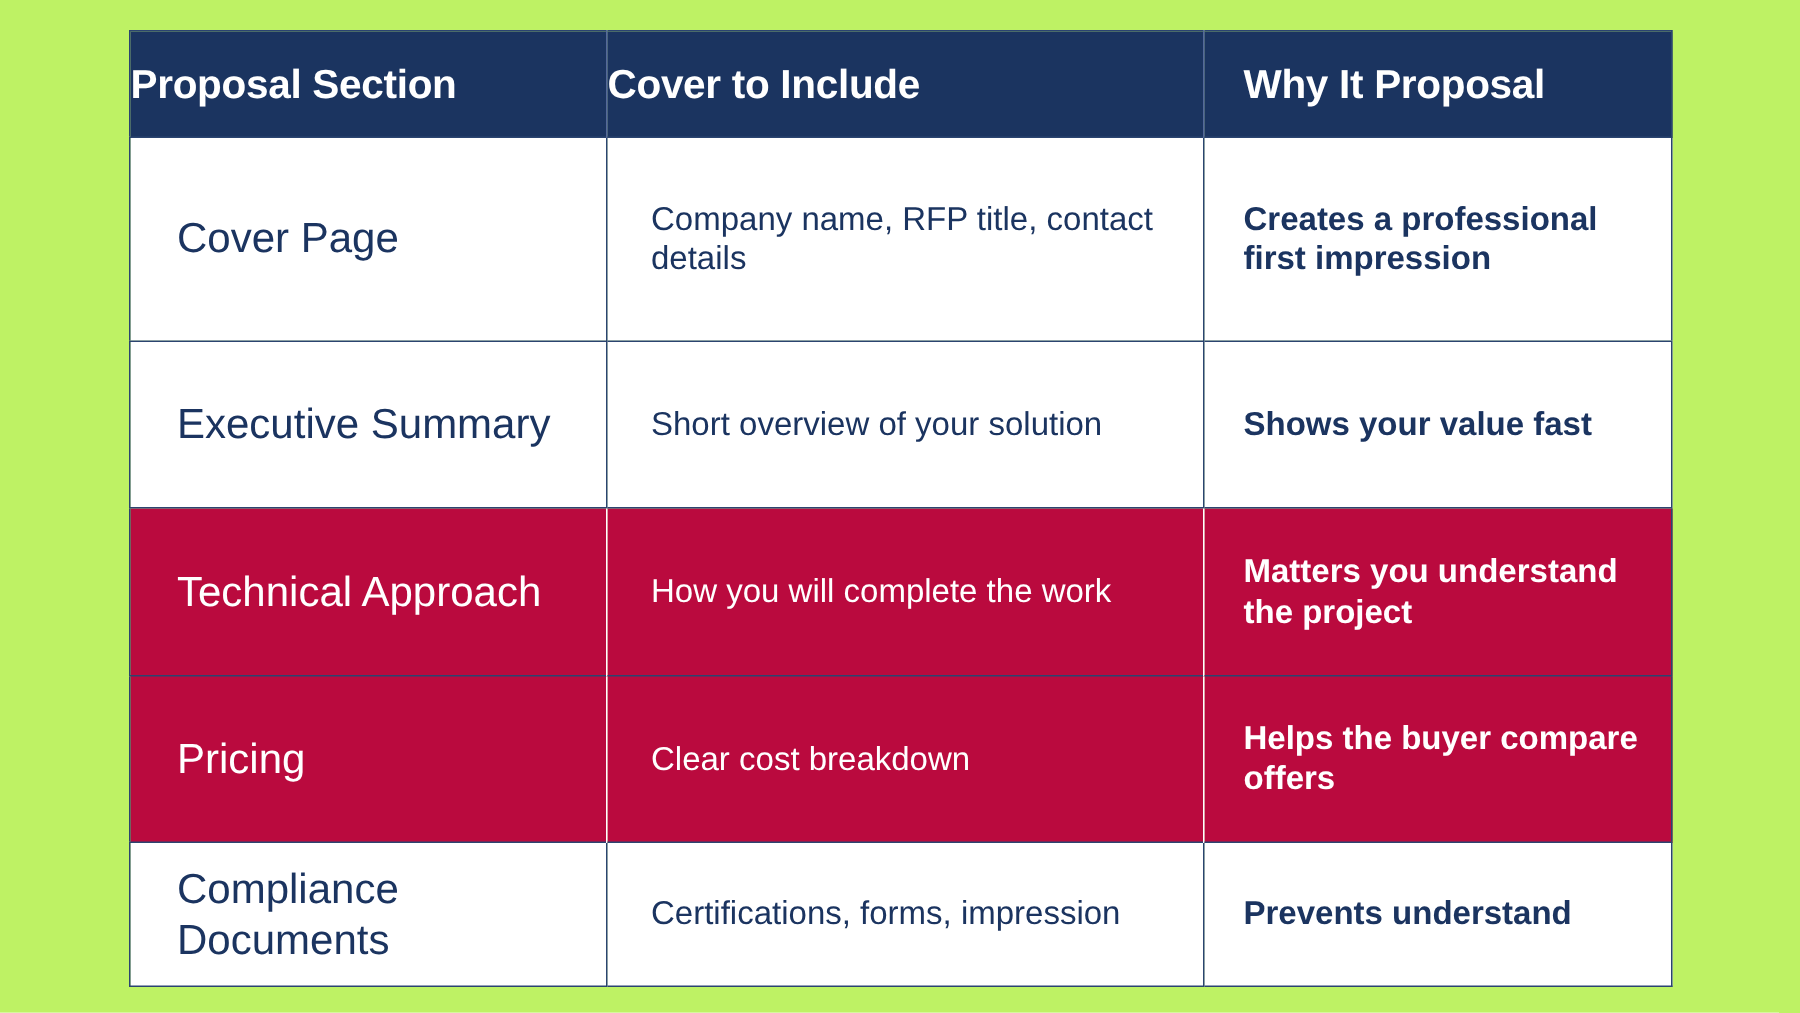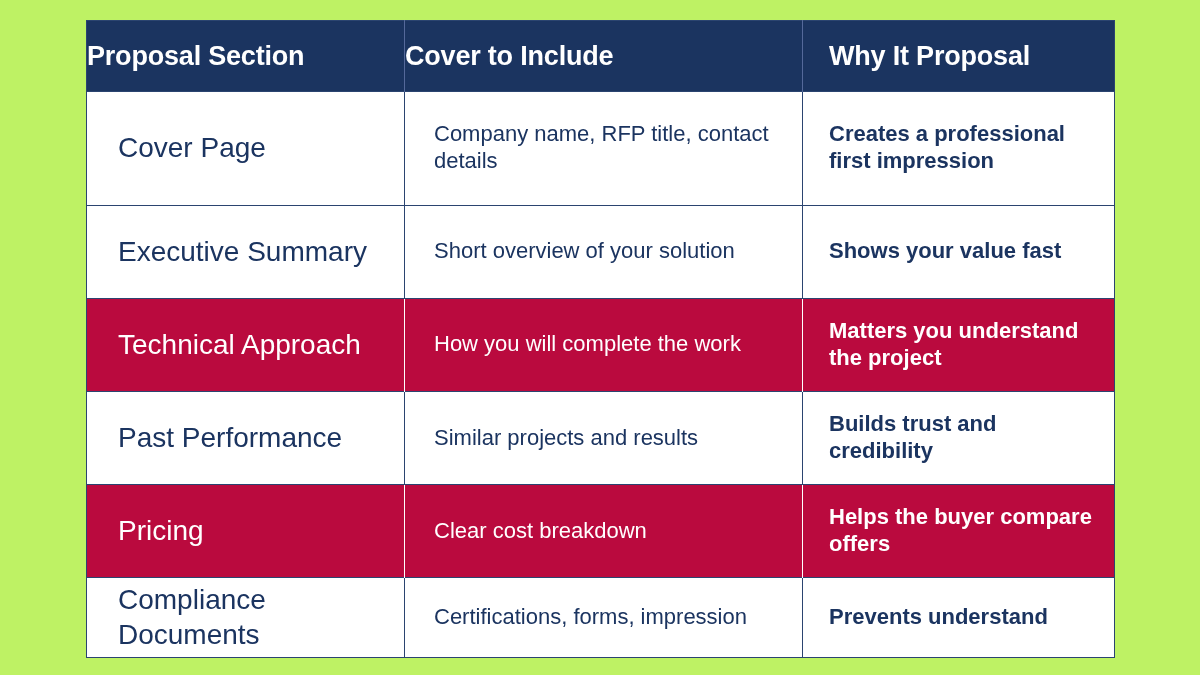--- a/index.html
+++ b/index.html
@@ -167,31 +167,20 @@
           <span class="cell-text">Technical Approach</span>
         </td>
         <td class="col-include">
           <span class="cell-text">How you will complete the work</span>
         </td>
         <td class="col-why">
           <span class="cell-text">Matters you understand the project</span>
         </td>
       </tr>
 
-      <tr class="plain">
-        <td class="col-section">
-          <span class="cell-text">Past Performance</span>
-        </td>
-        <td class="col-include">
-          <span class="cell-text">Similar projects and results</span>
-        </td>
-        <td class="col-why">
-          <span class="cell-text">Builds trust and credibility</span>
-        </td>
-      </tr>
 
       <tr class="hl">
         <td class="col-section">
           <span class="cell-text">Pricing</span>
         </td>
         <td class="col-include">
           <span class="cell-text">Clear cost breakdown</span>
         </td>
         <td class="col-why">
           <span class="cell-text">Helps the buyer compare offers</span>

